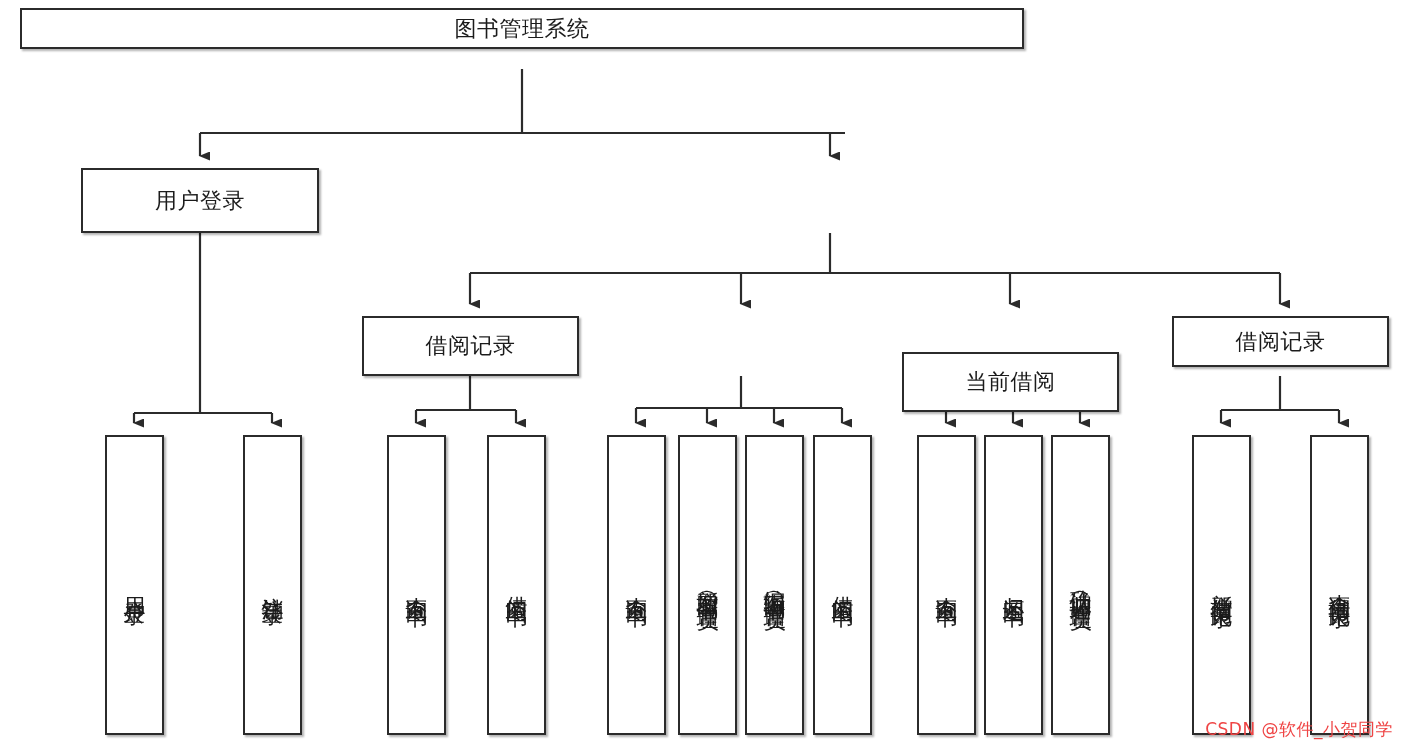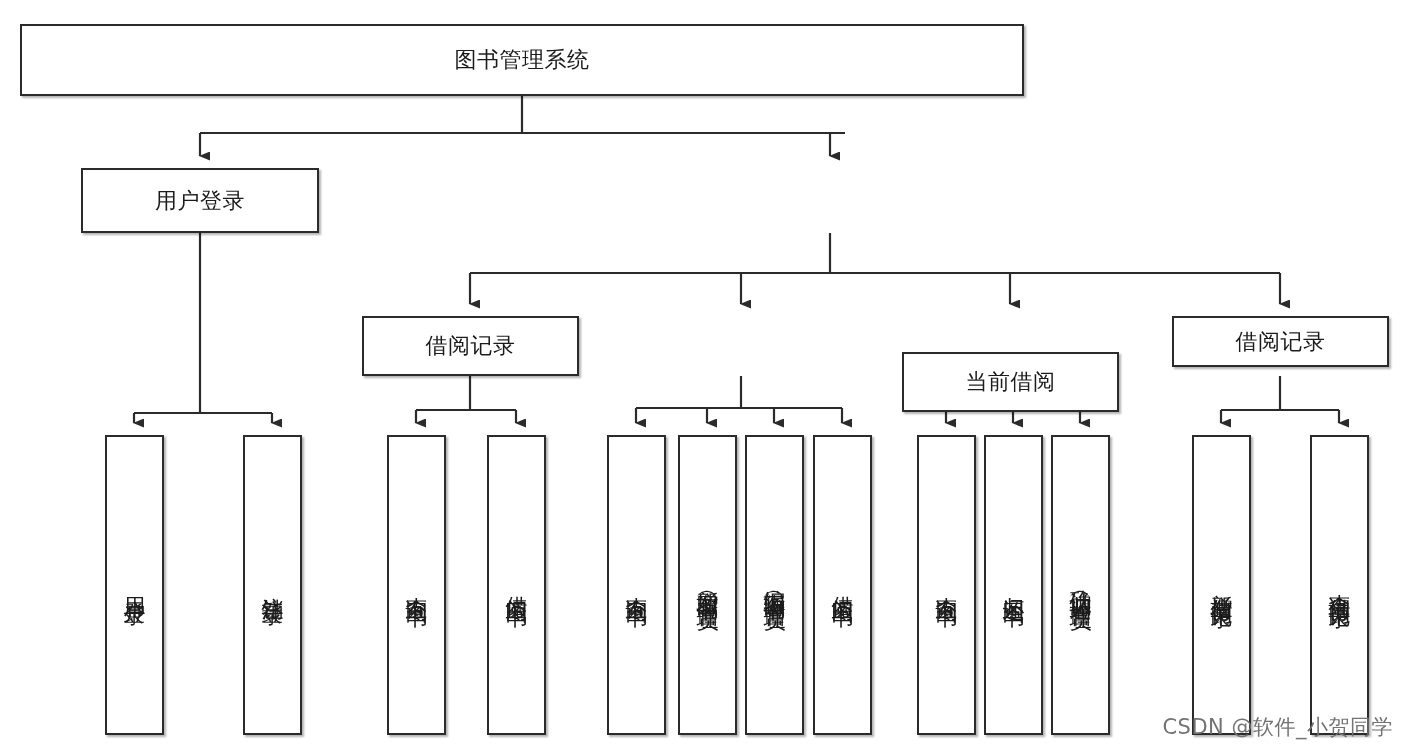--- a/index.html
+++ b/index.html
@@ -52,22 +52,22 @@
     font-size: 22px;
     writing-mode: vertical-rl;
     text-orientation: upright;
     letter-spacing: 3px;
     line-height: 1;
   }
   .watermark {
     position: absolute;
     right: 12px;
     bottom: 6px;
-    font-size: 21px;
-    color: #737373;
+    font-size: 17px;
+    color: #ef4444;
     letter-spacing: 0.5px;
     white-space: nowrap;
     user-select: none;
   }
 </style>
 </head>
 <body>
 
 <div id="diagram-root">
 
@@ -114,21 +114,21 @@
       <path d="M1013,408 L1013,423" marker-end="url(#arrowhead)"></path>
       <path d="M1080,408 L1080,423" marker-end="url(#arrowhead)"></path>
 
       <path d="M1280,376 L1280,410"></path>
       <path d="M1221,410 L1339,410"></path>
       <path d="M1221,410 L1221,423" marker-end="url(#arrowhead)"></path>
       <path d="M1339,410 L1339,423" marker-end="url(#arrowhead)"></path>
     </g>
   </svg>
 
-  <div class="node horizontal" style="left: 20px; top: 24px; width: 1004px; height: 72px;">
+  <div class="node horizontal" style="left: 20px; top: 8px; width: 1004px; height: 41px;">
     <span class="node-label">图书管理系统</span>
   </div>
 
   <div class="node horizontal" style="left: 81px; top: 168px; width: 238px; height: 65px;">
     <span class="node-label">用户登录</span>
   </div>
 
   <div class="node horizontal" style="left: 362px; top: 316px; width: 217px; height: 60px;">
     <span class="node-label">借阅记录</span>
   </div>

